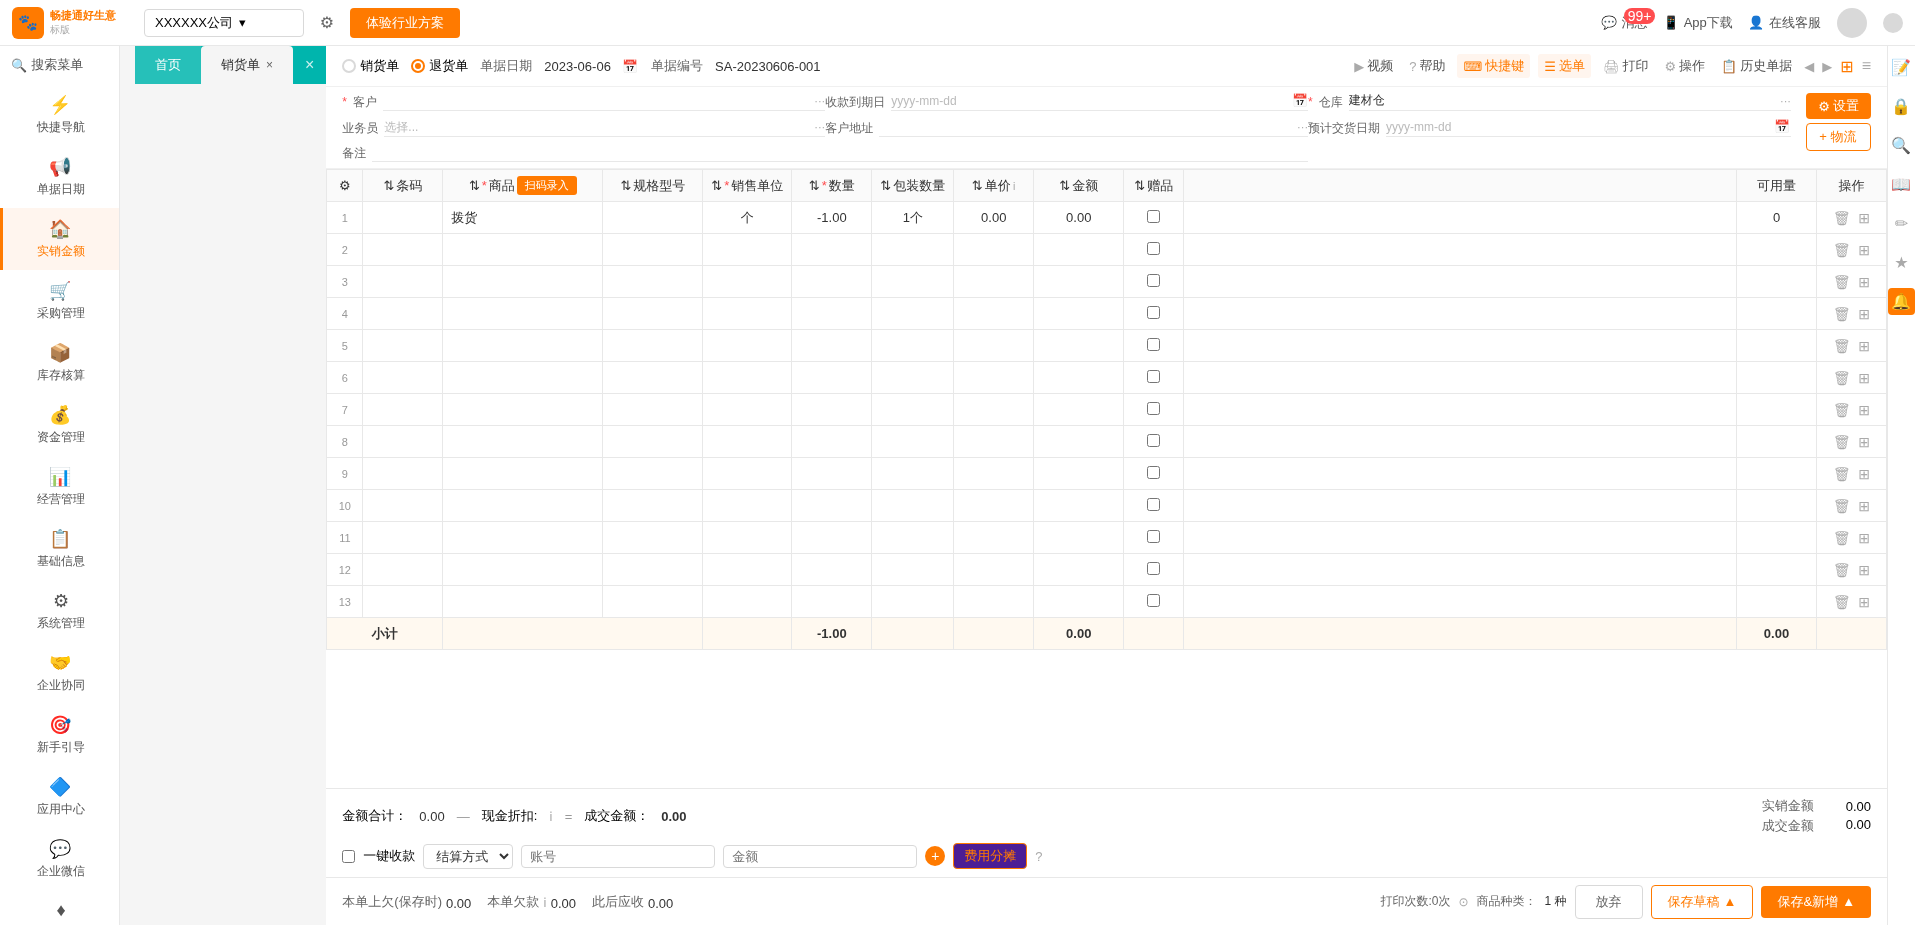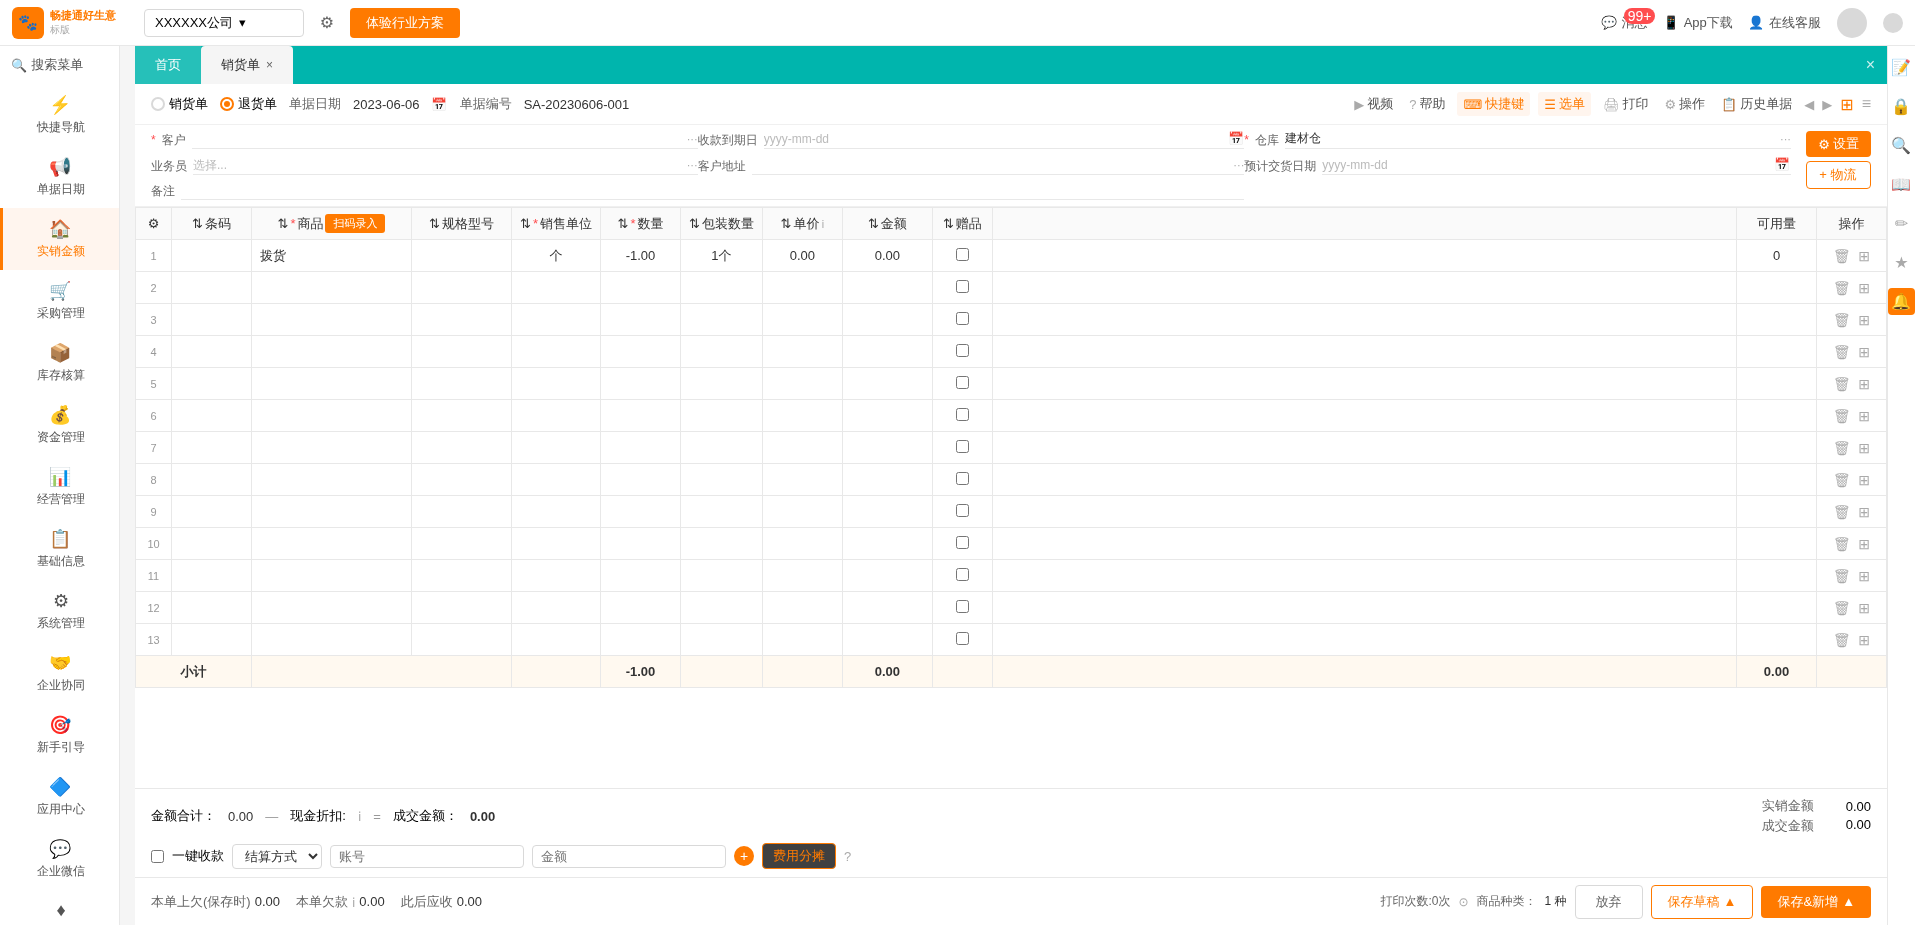--- a/index.html
+++ b/index.html
@@ -120,21 +120,21 @@
       padding: 10px 8px;
       cursor: pointer;
       color: #555;
       border-left: 3px solid transparent;
     }
 
     
     .content-area {
       flex: 1;
       display: flex;
-      flex-direction: column;
+      flex-direction: row;
       overflow: hidden;
       padding-left: 15px;
     }
 
     
     .tab-bar {
       background: #00b5ad;
       display: flex;
       align-items: center;
       height: 38px;
@@ -334,42 +334,42 @@
       color: #fff;
       border: none;
       border-radius: 50%;
       width: 20px; height: 20px;
       cursor: pointer;
       font-size: 14px;
       line-height: 18px;
       text-align: center;
     }
     .expense-btn {
-      background: #404040;
+      background: #4c1d95;
       color: #ff7a00;
       border: 1px solid #ff7a00;
       border-radius: 4px;
       padding: 3px 10px;
       cursor: pointer;
     }
 
     
     .bottom-bar {
       background: #fff;
       border-top: 1px solid #e8e8e8;
       height: 48px;
       display: flex;
       align-items: center;
       padding: 0 16px;
       flex-shrink: 0;
       gap: 16px;
     }
     .bottom-stat {
       display: flex;
-      align-items: center;
+      align-items: flex-end;
       gap: 4px;
       font-size: 12px;
       color: #666;
     }
     .bottom-stat-value { color: #333; }
     .bottom-info-icon { color: #aaa; cursor: pointer; }
     .print-info { color: #666; font-size: 12px; }
     .btn-abandon {
       background: #fff;
       color: #666;

